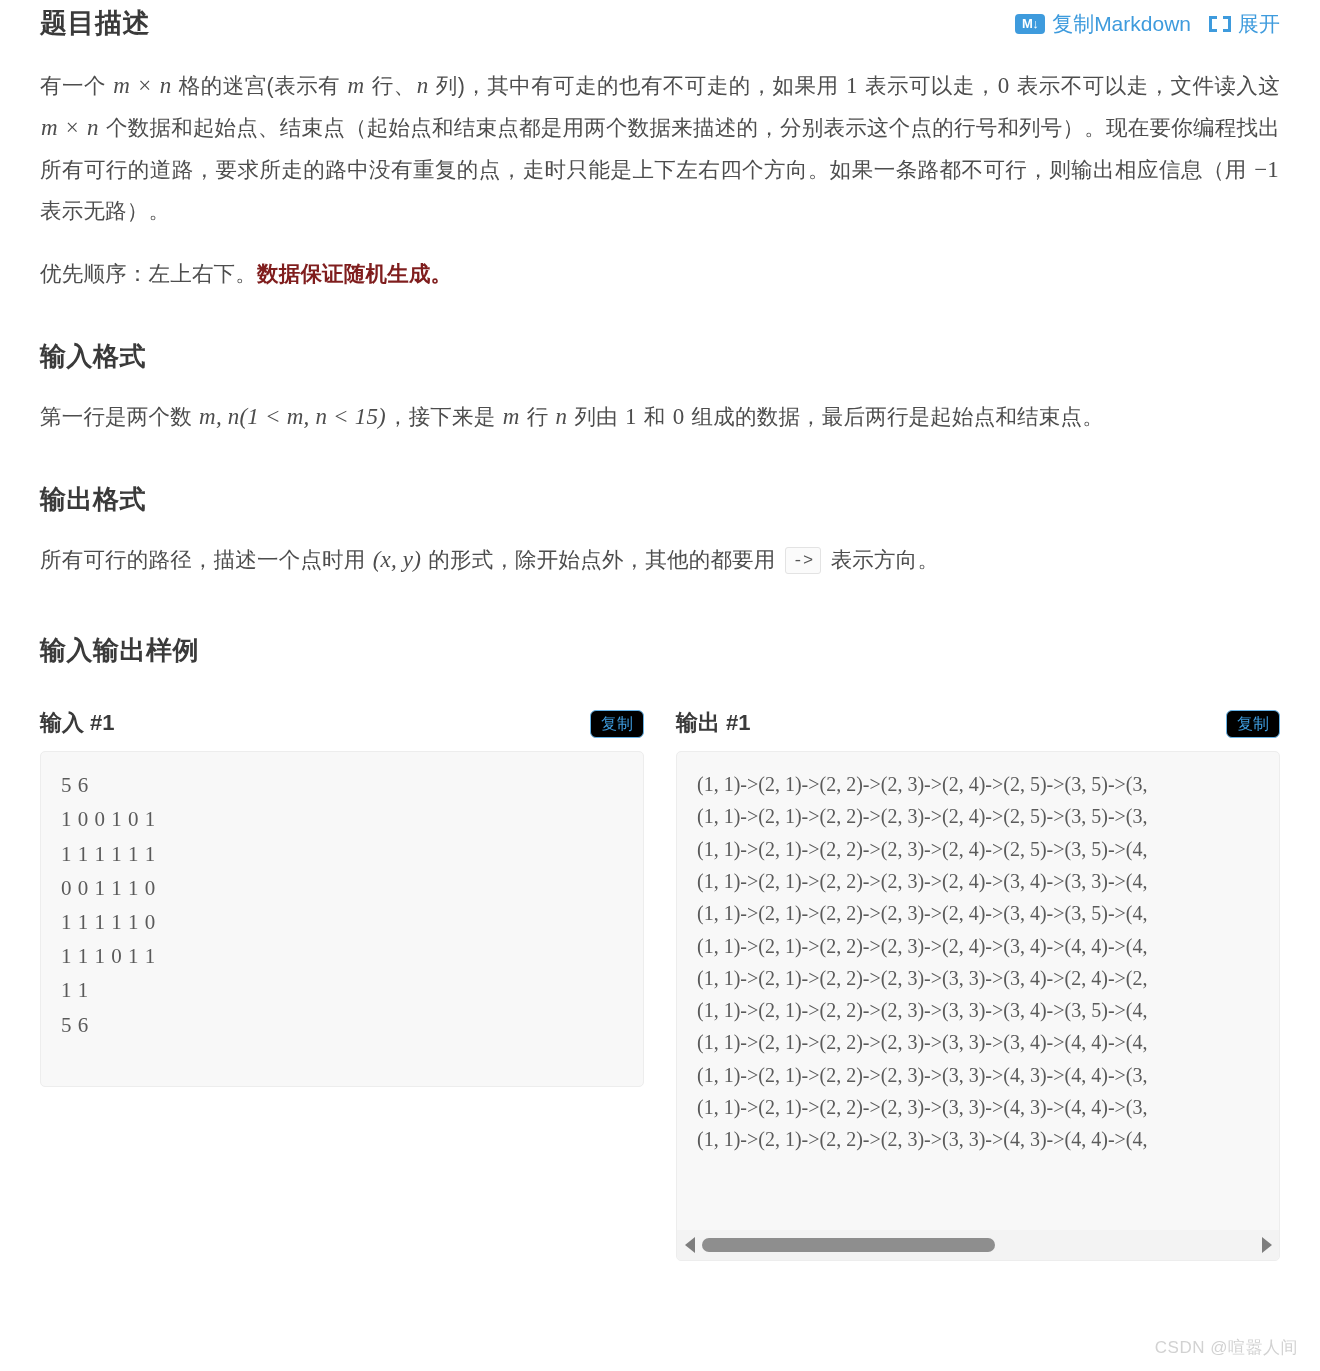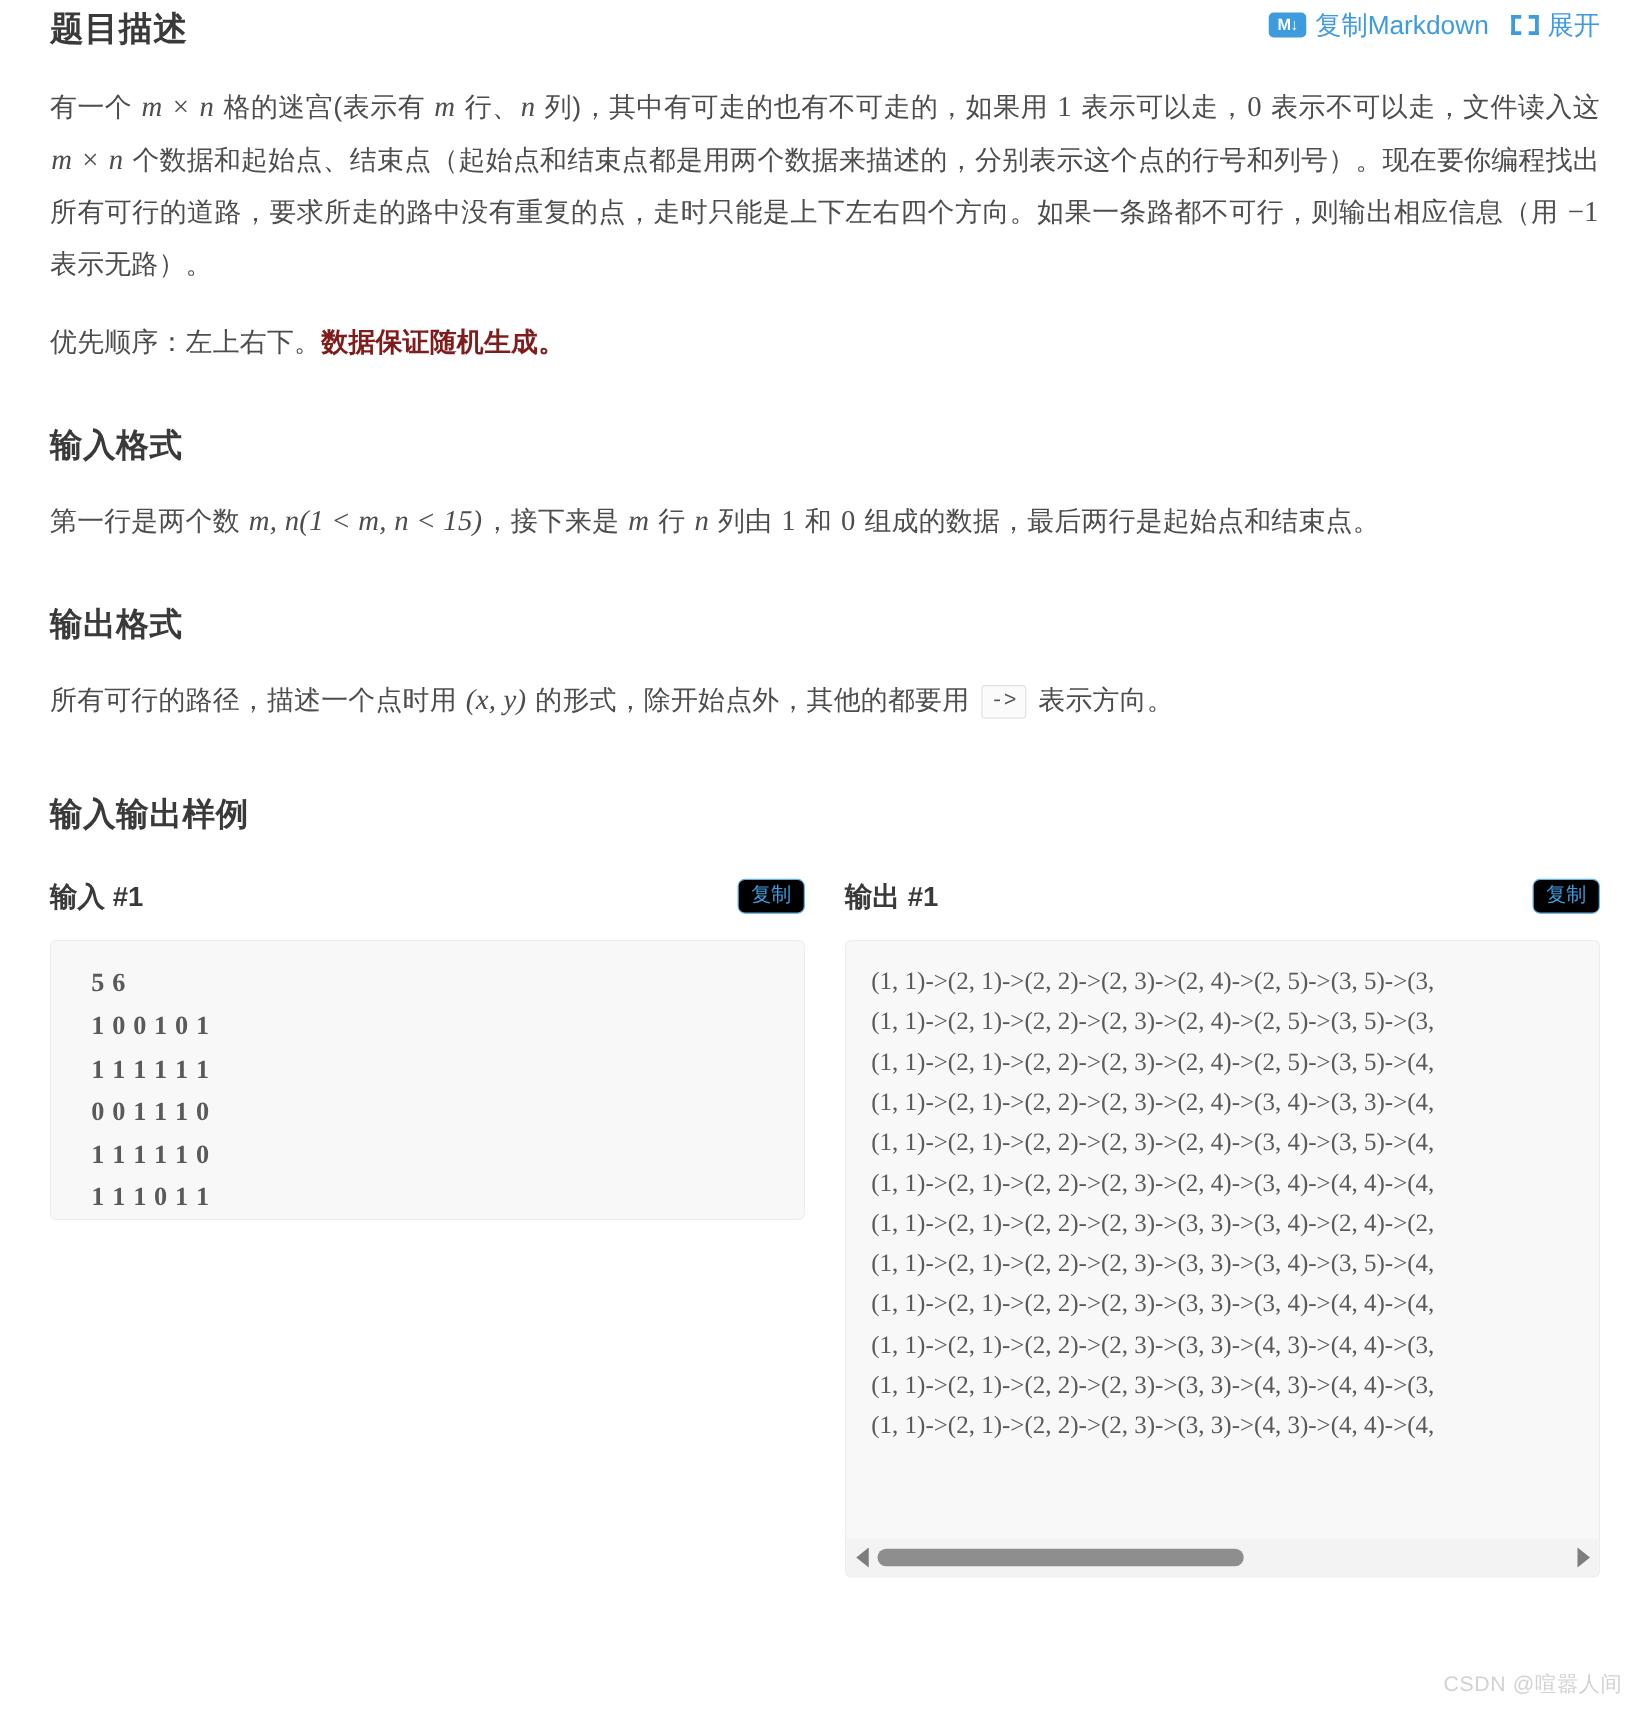--- a/index.html
+++ b/index.html
@@ -16,21 +16,21 @@
     position: relative;
   }
   .page {
     padding: 0 40px;
     box-sizing: border-box;
     width: 1320px;
   }
   
   .sec-head-row {
     display: flex;
-    align-items: flex-start;
+    align-items: center;
     justify-content: space-between;
     padding-top: 6px;
   }
   h2.sec-title {
     font-size: 27px;
     line-height: 1.3;
     font-weight: bold;
     color: #3a3a3a;
     margin: 0;
     letter-spacing: .5px;
@@ -128,21 +128,21 @@
 
   
   .samples {
     display: flex;
     gap: 32px;
     margin-top: 34px;
   }
   .sample-col { flex: 1 1 0; min-width: 0; }
   .sample-head {
     display: flex;
-    align-items: flex-start;
+    align-items: flex-end;
     justify-content: space-between;
     height: 36px;
   }
   .sample-label {
     font-size: 22px;
     font-weight: bold;
     color: #3a3a3a;
   }
   .copy-btn {
     border: 1px solid #68b3e6;
@@ -157,21 +157,21 @@
   }
   .sample-box {
     margin-top: 13px;
     background: #f8f8f8;
     border: 1px solid #ededed;
     border-radius: 5px;
     box-sizing: border-box;
     overflow: hidden;
     position: relative;
   }
-  .sample-box.in  { height: 224px; padding: 16px 32px; font-weight: bold; }
+  .sample-box.in  { height: 336px; padding: 16px 20px; }
   .sample-box.out { height: 510px; padding: 16px 0 0 20px; }
   .codeline {
     font-family: "Liberation Serif", "DejaVu Serif", serif;
     font-size: 21px;
     line-height: 34.2px;
     color: #5a5a5a;
     white-space: pre;
     letter-spacing: .5px;
   }
   .out-lines {

